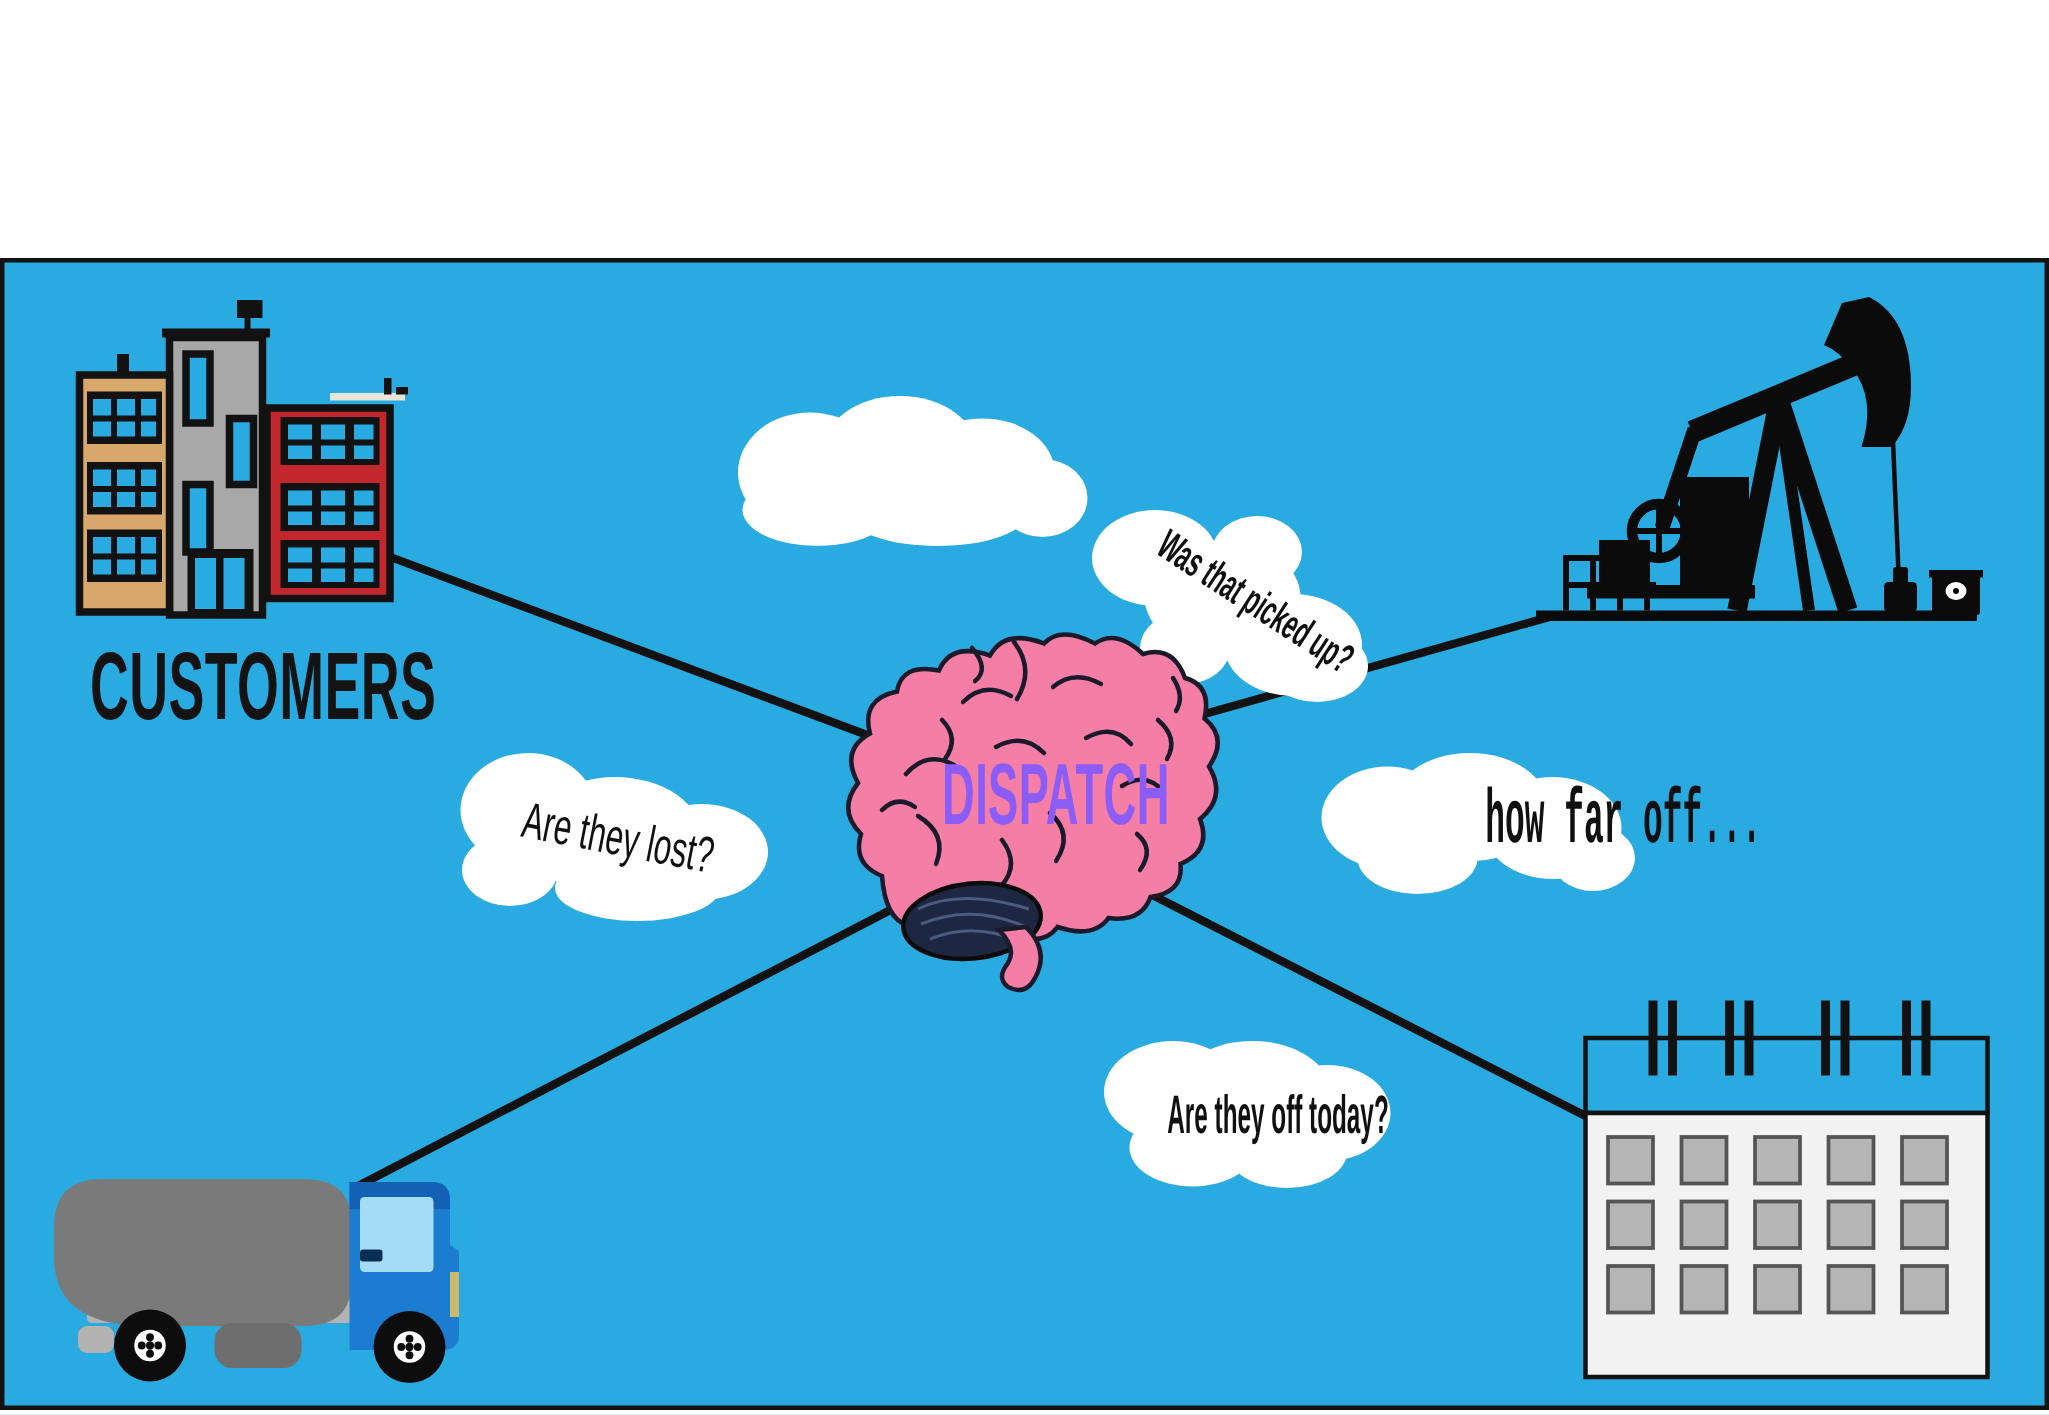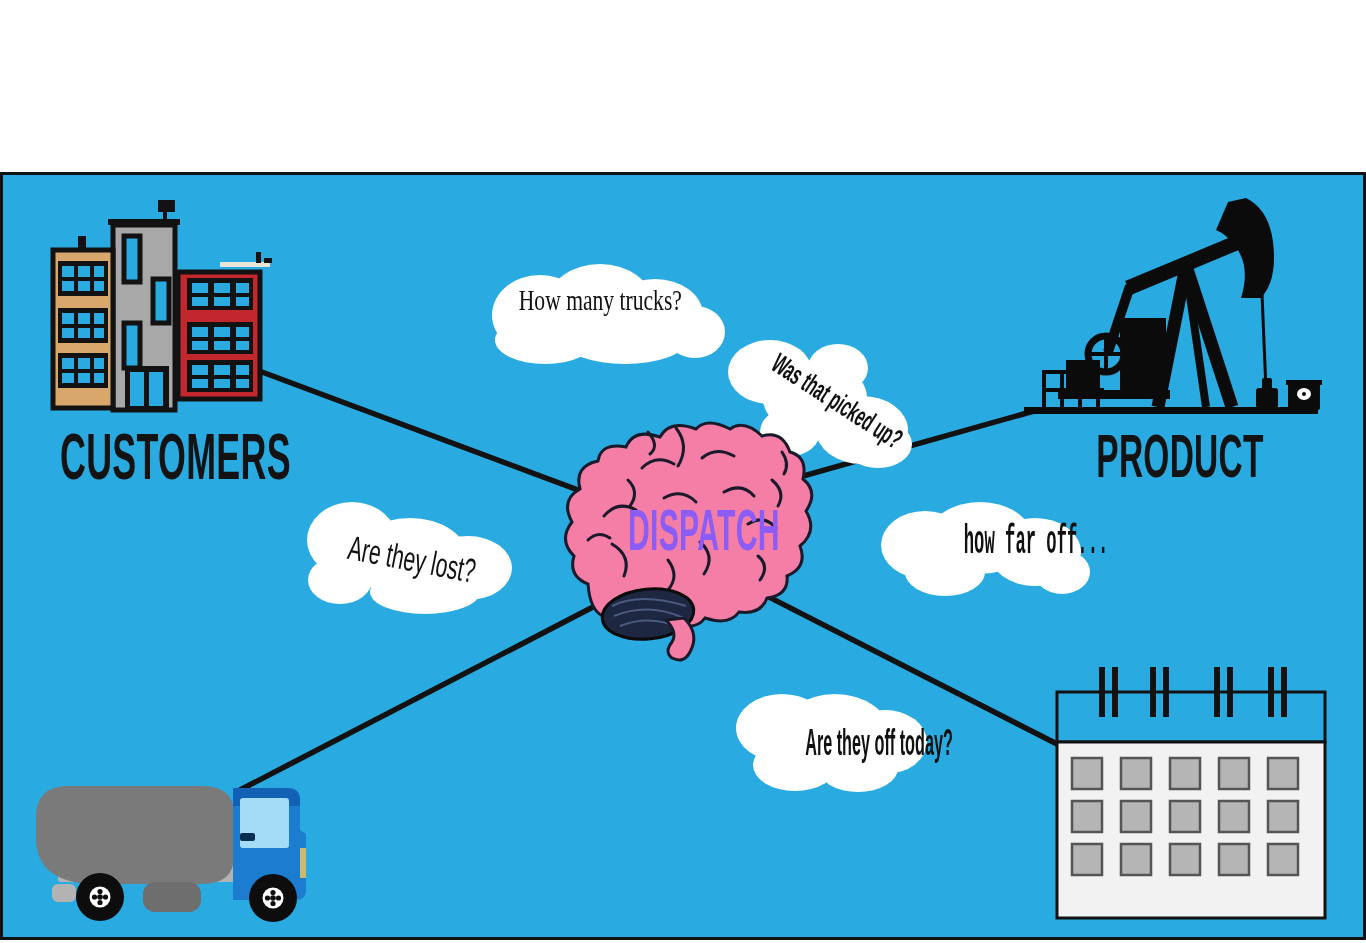--- a/index.html
+++ b/index.html
@@ -269,36 +269,30 @@
           <path d="M614,616 Q648,602 684,618"></path>
           <path d="M620,626 Q650,614 680,628"></path>
     </g>
     <path d="M684,618 Q700,634 690,652 Q684,664 672,658 Q664,652 672,642 Q678,632 666,620 Z" fill="#F47EA6" stroke="#1A1A2B" stroke-width="3"></path>
   </g>
 </svg>
 
 <div class="lbl" style="left:60px;top:425px;font-size:64px;">
   <span class="sq" style="transform:scaleX(.56);">CUSTOMERS</span>
 </div>
-<div class="lbl ctr" style="left:1020px;top:425px;width:320px;font-size:62px;">
-  <span class="sq" style="transform:scaleX(.54);">PRODUCT</span>
-</div>
 <div class="lbl ctr dispatch" style="left:558px;top:501px;width:240px;font-size:58px;">
   <span class="sq" style="transform:scaleX(.52);">DISPATCH</span>
 </div>
 
-<div class="cloudtxt serifq ctr" style="left:480px;top:284px;width:240px;font-size:30px;">
-  <span class="sq" style="transform:scaleX(.72);">How many trucks?</span>
-</div>
 <div class="cloudtxt ctr" style="left:704px;top:378px;width:240px;font-size:28px;font-weight:700;transform:rotate(33deg);">
   <span class="sq" style="transform:scaleX(.55);">Was that picked up?</span>
 </div>
 <div class="cloudtxt ctr" style="left:292px;top:542px;width:240px;font-size:34px;font-weight:400;transform:rotate(11deg);">
   <span class="sq" style="transform:scaleX(.62);">Are they lost?</span>
 </div>
-<div class="cloudtxt monoq ctr" style="left:868px;top:522px;width:240px;font-size:40px;">
+<div class="cloudtxt monoq ctr" style="left:868px;top:522px;width:240px;font-size:51px;">
   <span class="sq" style="transform:scaleX(.43);">how far off...</span>
 </div>
-<div class="cloudtxt ctr" style="left:715px;top:724px;width:240px;font-size:36px;font-weight:700;">
+<div class="cloudtxt ctr" style="left:688px;top:724px;width:240px;font-size:36px;font-weight:700;">
   <span class="sq" style="transform:scaleX(.45);">Are they off today?</span>
 </div>
 
 </div>
 
 </body></html>

